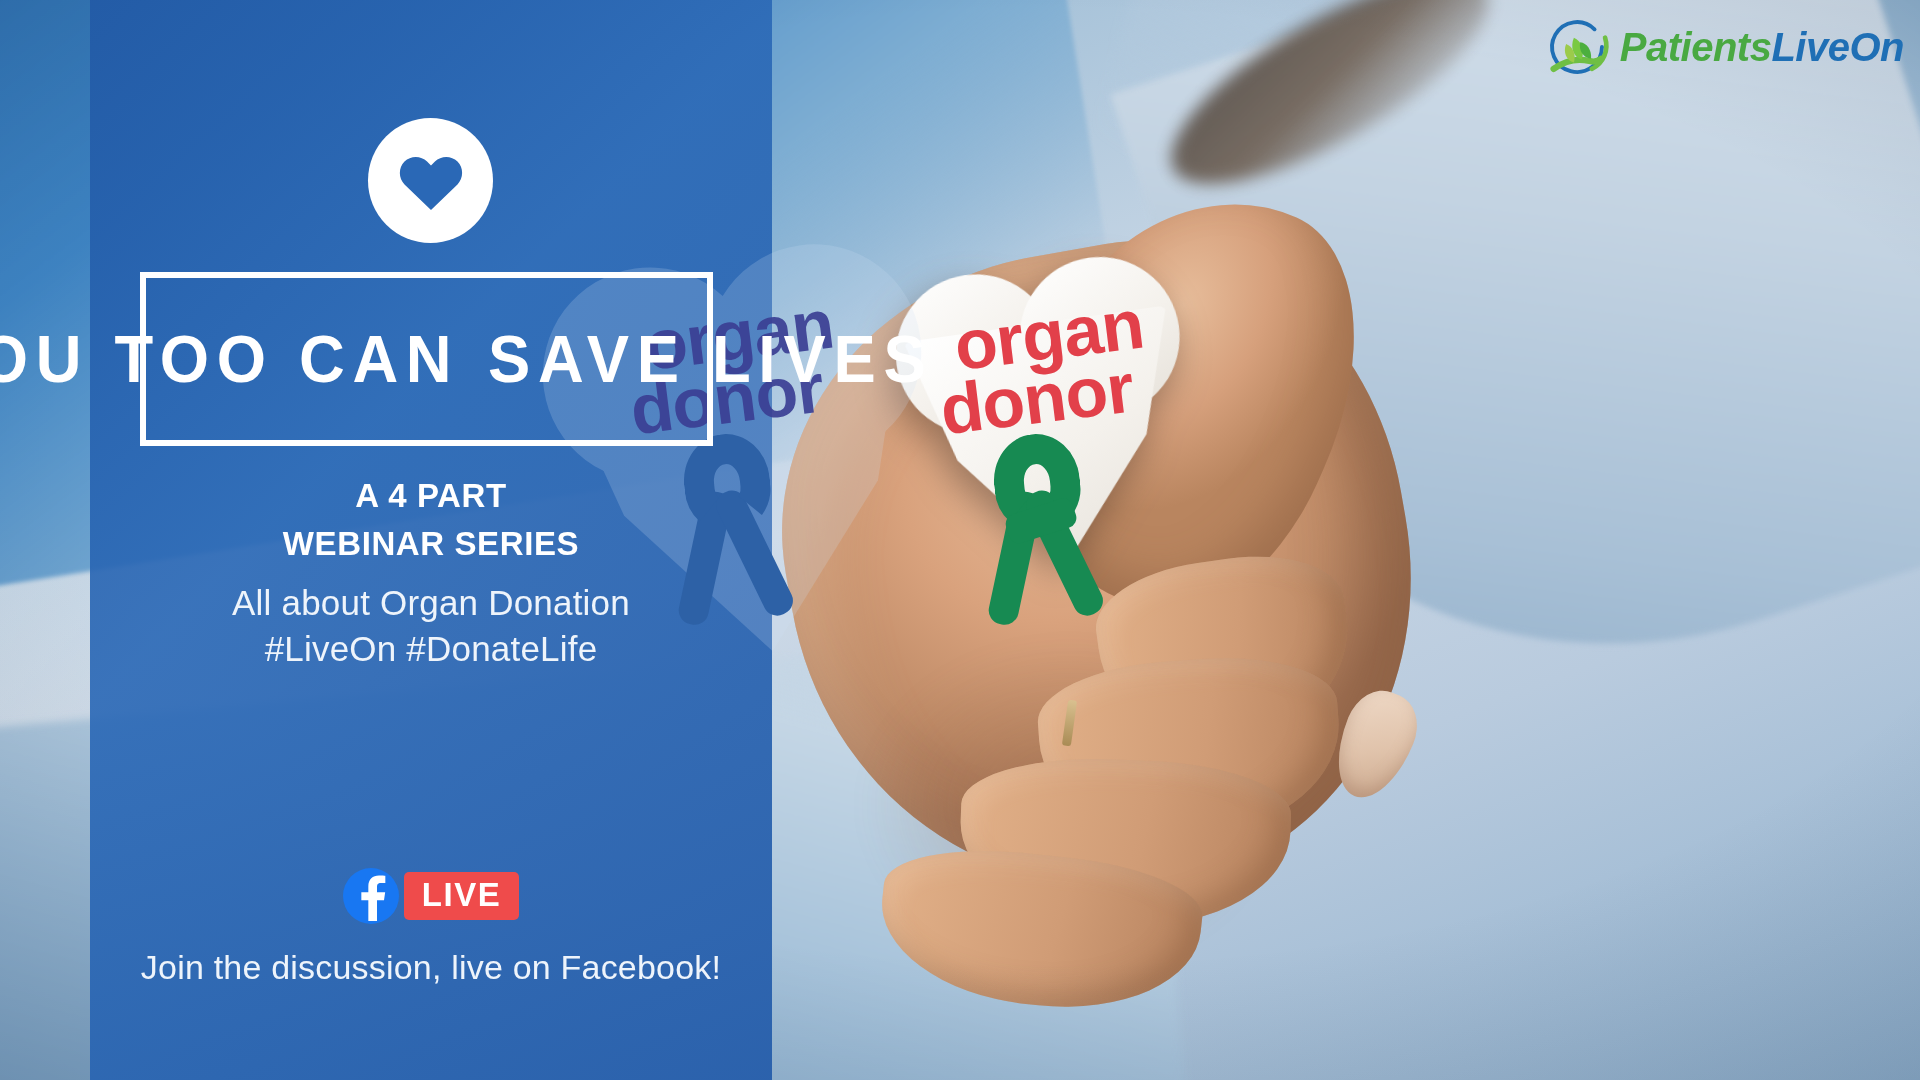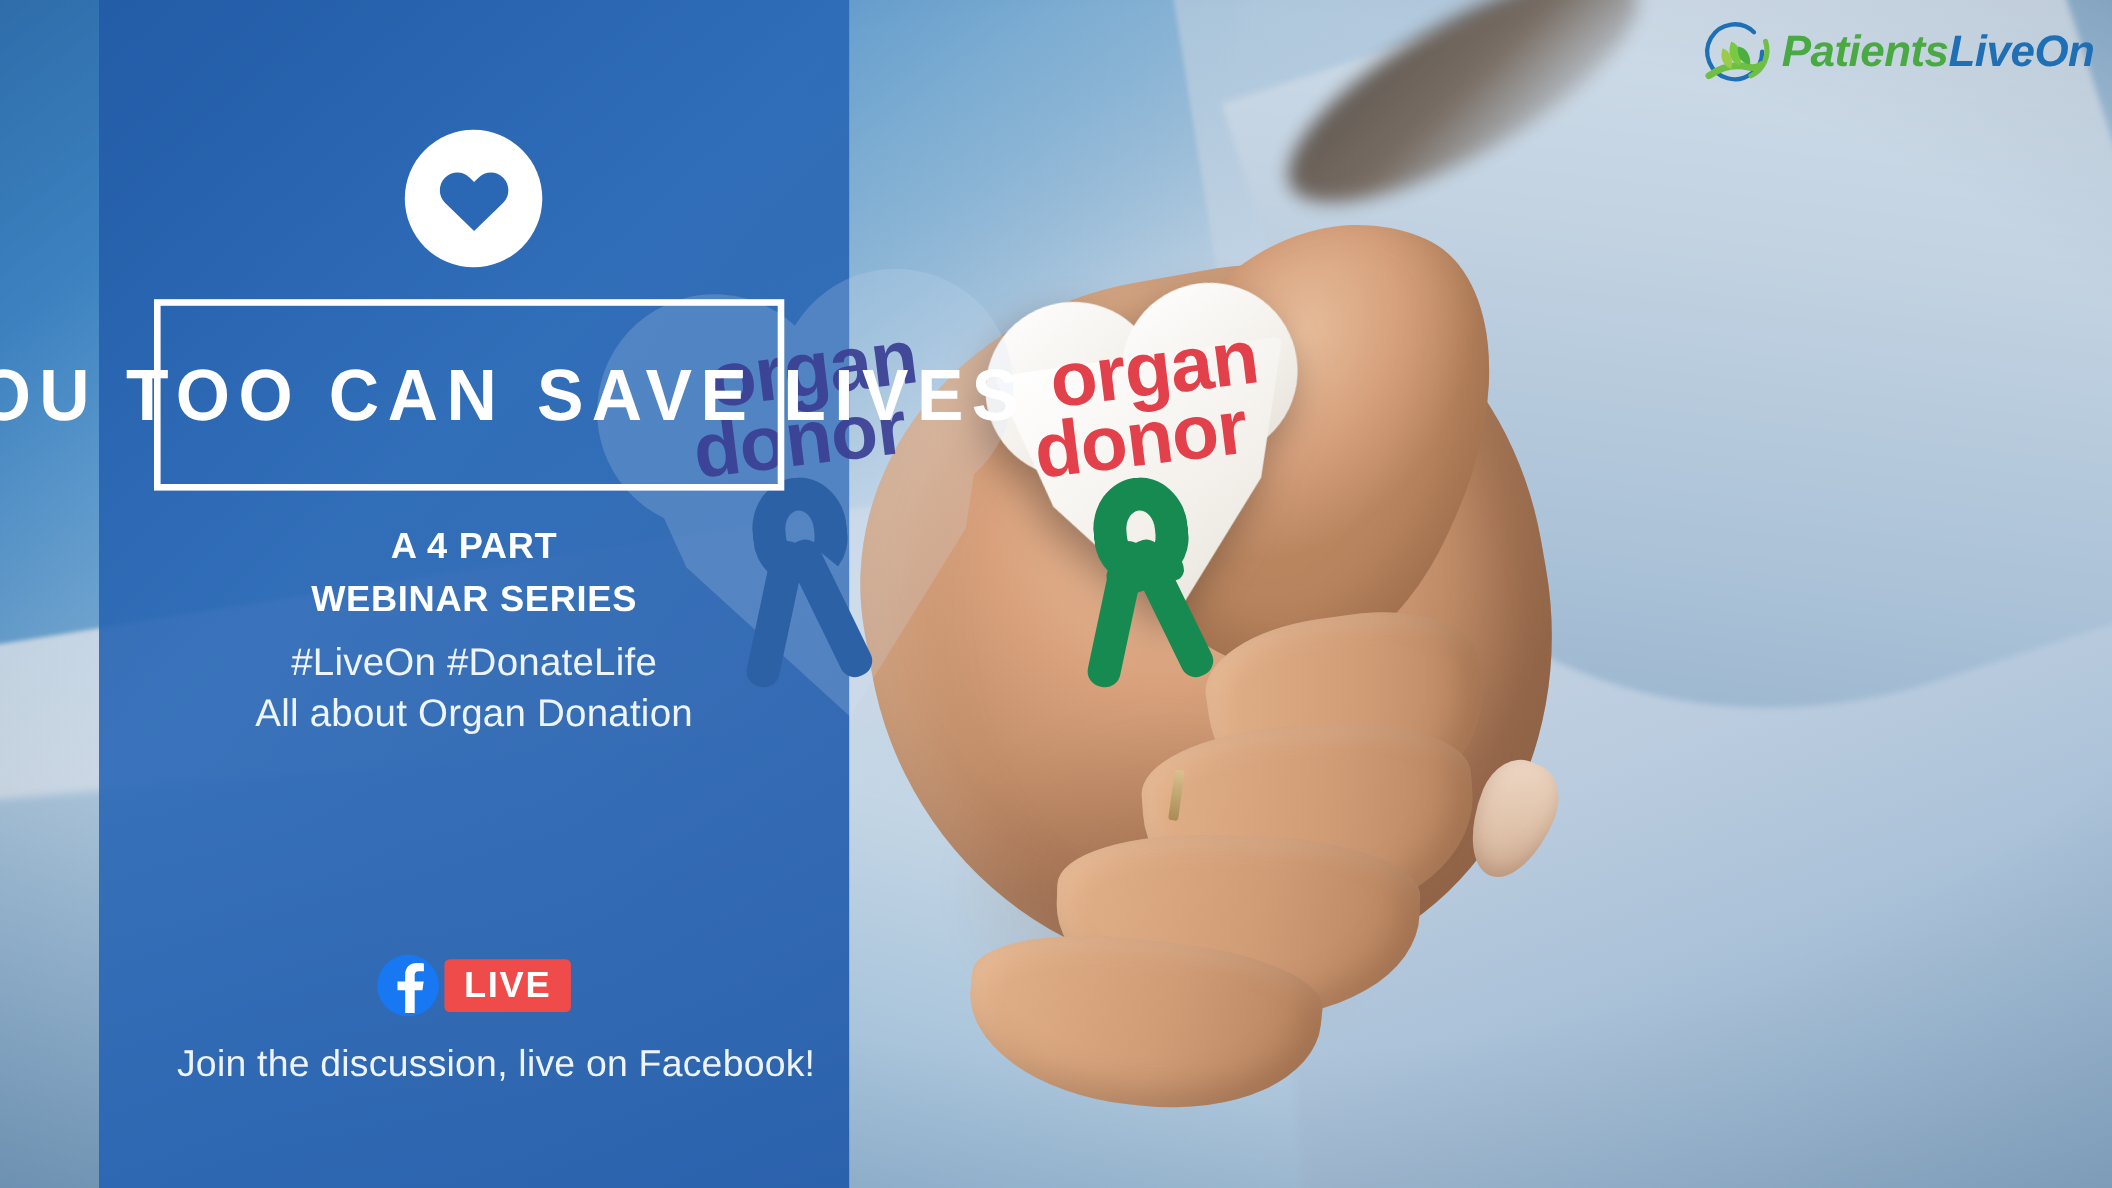--- a/index.html
+++ b/index.html
@@ -382,21 +382,20 @@
   .join-line {
     position: absolute;
     left: 0;
     top: 948px;
     width: 682px;
     text-align: center;
     color: #eef4fb;
     font-size: 34px;
     font-weight: 300;
     letter-spacing: .2px;
-    margin-left: 20px;
   }
 
   
   .logo {
     position: absolute;
     right: 16px;
     top: 8px;
     display: flex;
     align-items: center;
     gap: 4px;
@@ -482,22 +481,22 @@
     <div class="headline-box"></div>
     <div class="headline-inner">
       <div class="headline-line">YOU TOO CAN</div>
       <div class="headline-line">SAVE LIVES</div>
     </div>
 
     <div class="sub-stack">
       <div class="sub-bold">A 4 PART</div>
       <div class="sub-bold">WEBINAR SERIES</div>
       <div class="sub-gap"></div>
+      <div class="sub-light">All about Organ Donation</div>
       <div class="sub-light">#LiveOn #DonateLife</div>
-      <div class="sub-light">All about Organ Donation</div>
     </div>
 
     <div class="fb-row">
       <span class="fb-icon">
         <svg viewBox="0 0 20 30" aria-hidden="true">
           <path fill="#ffffff" d="M13.6 30V17.6h4.2l.7-4.9h-4.9V9.6c0-1.4.4-2.4 2.4-2.4h2.6V2.9c-.5-.1-2-.2-3.8-.2-3.8 0-6.4 2.3-6.4 6.5v3.5H4.2v4.9h4.2V30h5.2Z"></path>
         </svg>
       </span>
       <span class="live-badge">LIVE</span>
     </div>

